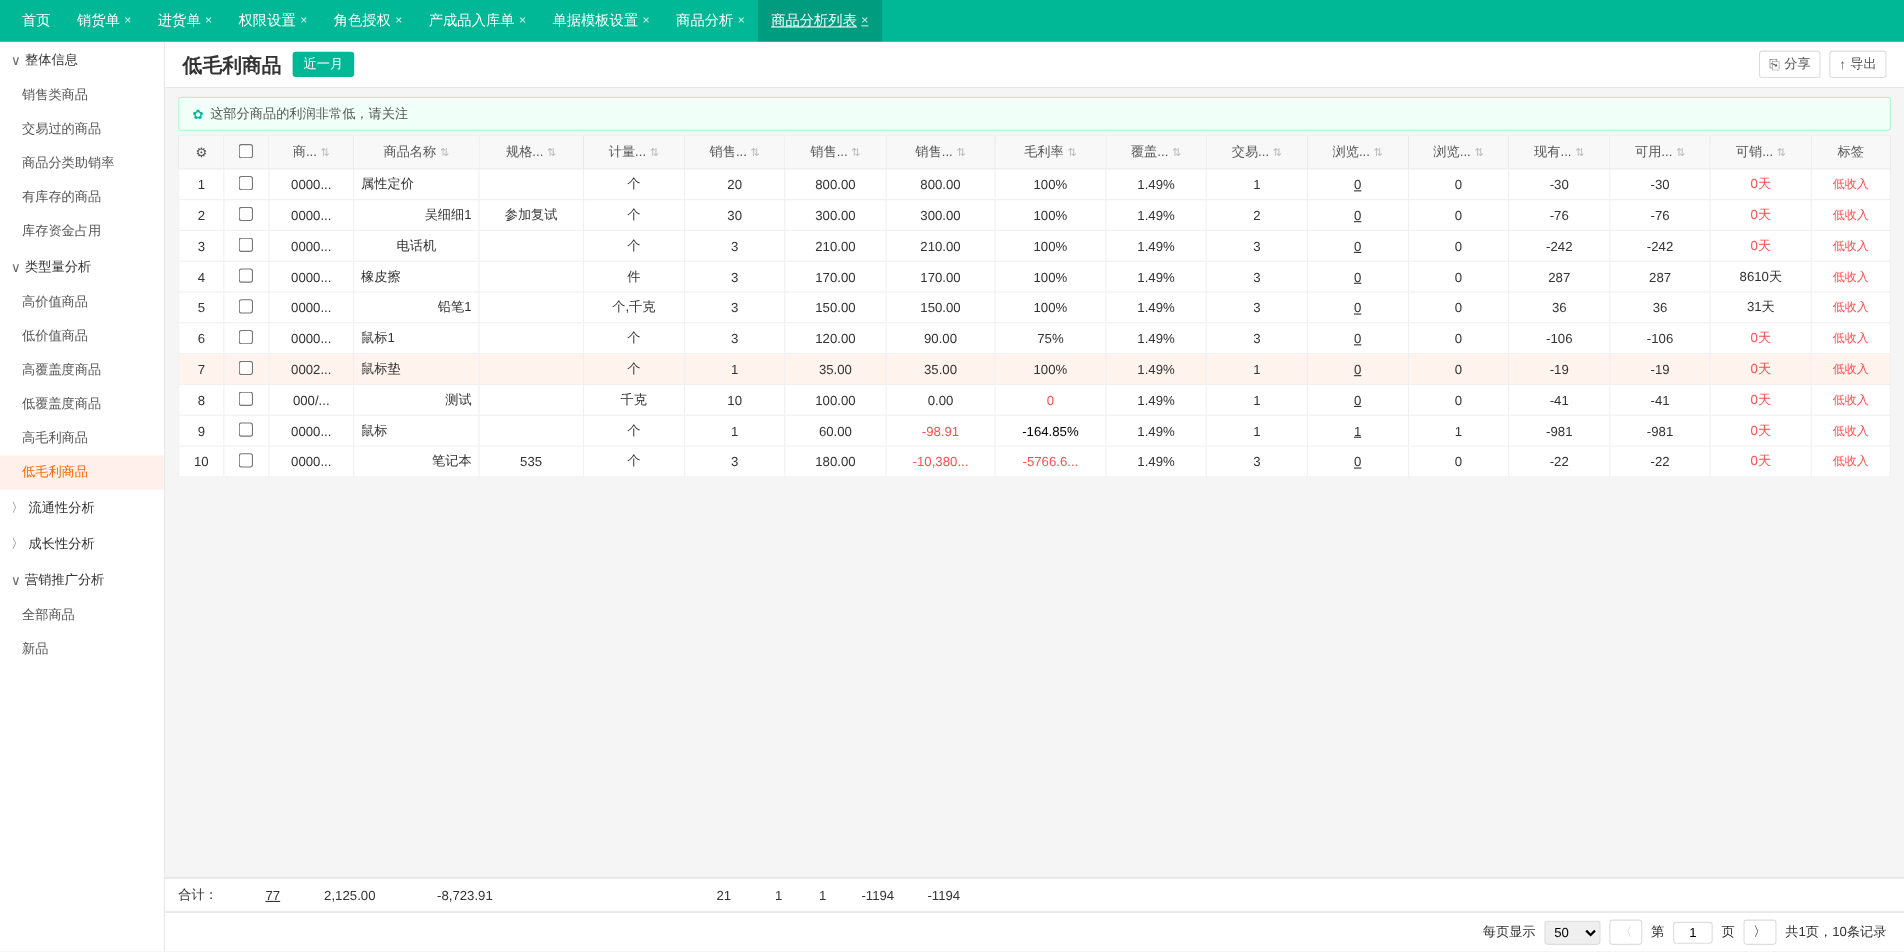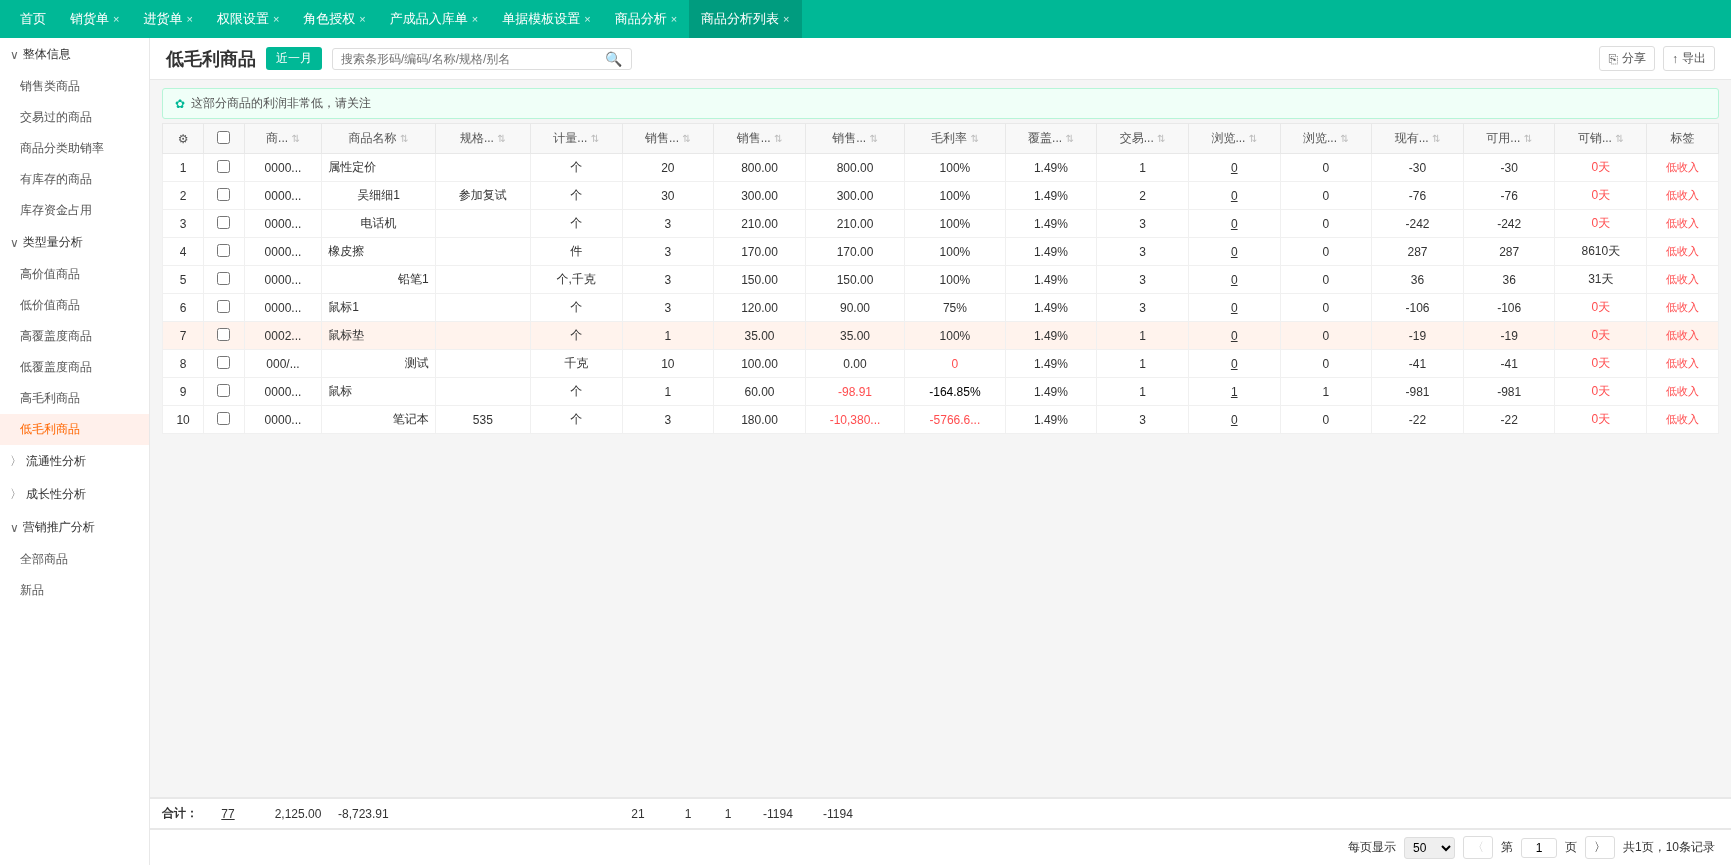--- a/index.html
+++ b/index.html
@@ -16,21 +16,21 @@
     .nav-item {
       color: #fff;
       padding: 0 12px;
       height: 38px;
       display: flex;
       align-items: center;
       cursor: pointer;
       font-size: 13px;
       white-space: nowrap;
     }
-    .nav-item.active { background: rgba(0,0,0,0.15); }
+    .nav-item.active { background: rgba(0,0,0,0.15); text-decoration: underline; }
     .nav-item .close-x { margin-left: 4px; font-size: 11px; opacity: 0.8; }
 
     
     .layout { display: flex; height: calc(100vh - 38px); overflow: hidden; }
 
     
     .sidebar {
       width: 150px;
       background: #fff;
       border-right: 1px solid #e8e8e8;
@@ -162,21 +162,21 @@
     .footer-total {
       background: #fff;
       border-top: 2px solid #e8e8e8;
       padding: 6px 12px;
       display: flex;
       align-items: center;
       font-size: 12px;
       color: #333;
       border-bottom: 1px solid #e8e8e8;
     }
-    .footer-total-label { font-weight: bold; }
+    .footer-total-label { font-weight: normal; margin-right: 20px; }
 
     
     .pagination-bar {
       background: #fff;
       padding: 6px 16px;
       display: flex;
       align-items: center;
       justify-content: flex-end;
       gap: 8px;
       font-size: 12px;
@@ -270,24 +270,20 @@
     </div>
     <div class="sidebar-item">全部商品</div>
     <div class="sidebar-item">新品</div>
   </aside>
 
   <main class="main-content">
 
     <div class="page-header">
       <span class="page-title">低毛利商品</span>
       <button class="date-btn">近一月</button>
-      <div class="search-box">
-        <input type="text" placeholder="搜索条形码/编码/名称/规格/别名" style="">
-        <span class="search-icon">🔍</span>
-      </div>
       <div class="header-actions">
         <button class="action-btn">
           <span>⎘</span>
           <span>分享</span>
         </button>
         <button class="action-btn">
           <span>↑</span>
           <span>导出</span>
         </button>
       </div>
@@ -341,21 +337,21 @@
       <td>0</td>
       <td>-30</td>
       <td>-30</td>
       <td style="color:#ff4d4f">0天</td>
       <td class="tag-low-income">低收入</td>
     </tr>
             <tr>
       <td>2</td>
       <td><input type="checkbox" style=""></td>
       <td>0000...</td>
-      <td style="text-align:center">吴细细1</td>
+      <td style="text-align:right">吴细细1</td>
       <td>参加复试</td>
       <td>个</td>
       <td>30</td>
       <td>300.00</td>
       <td style="">300.00</td>
       <td style="">100%</td>
       <td>1.49%</td>
       <td>2</td>
       <td class="text-link">0</td>
       <td>0</td>
@@ -525,21 +521,21 @@
       <td class="tag-low-income">低收入</td>
     </tr>
           </tbody>
       </table>
     </div>
 
     <div class="footer-total">
       <span class="footer-total-label">合计：</span>
       <span style="width:60px;text-align:center;text-decoration:underline;">77</span>
       <span style="width:80px;text-align:center;">2,125.00</span>
-      <span style="width:90px;text-align:left;">-8,723.91</span>
+      <span style="width:90px;text-align:right;">-8,723.91</span>
       <span style="width:180px;"></span>
       <span style="width:60px;text-align:center;">21</span>
       <span style="width:40px;text-align:center;">1</span>
       <span style="width:40px;text-align:center;">1</span>
       <span style="width:60px;text-align:center;">-1194</span>
       <span style="width:60px;text-align:center;">-1194</span>
     </div>
 
     <div class="pagination-bar">
       <span>每页显示</span>

